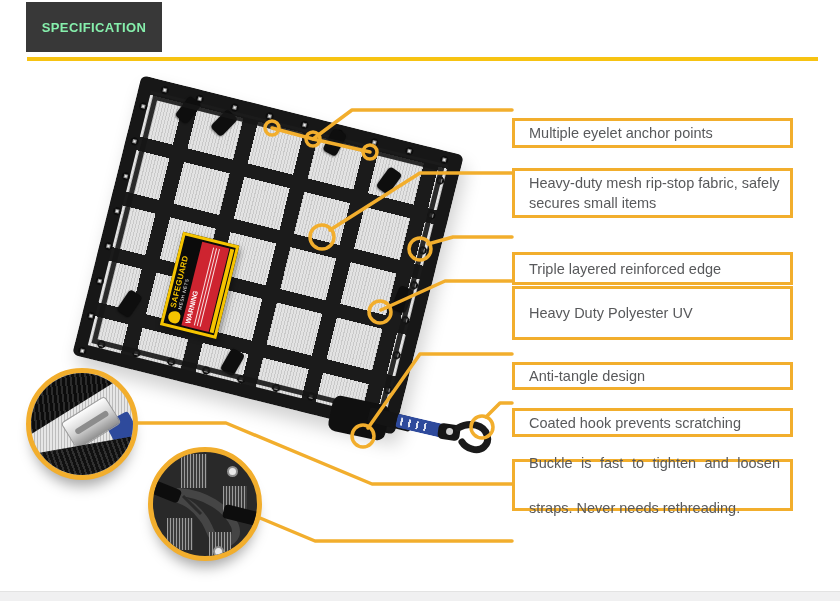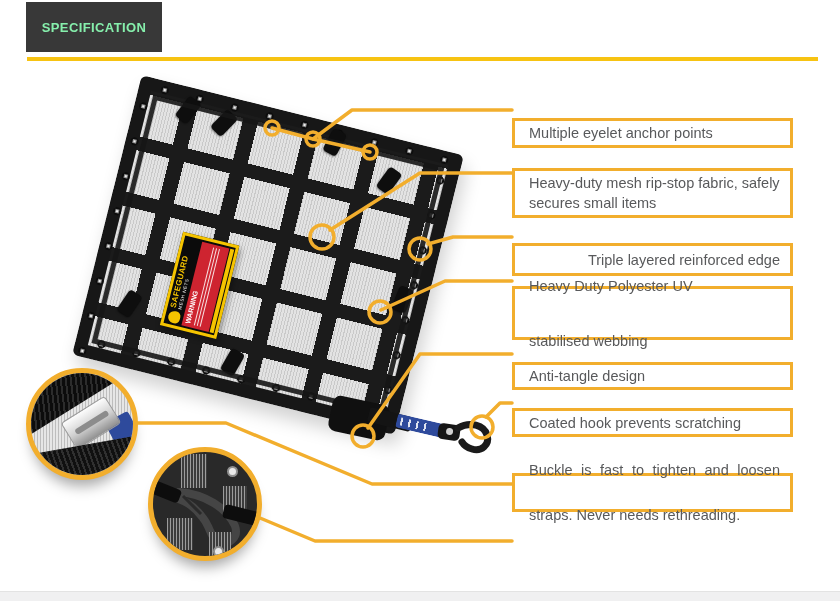--- a/index.html
+++ b/index.html
@@ -102,25 +102,25 @@
   .ik-strap{position:absolute;background:#0d0d0d;border-radius:4px;}
 
   
   .callout{position:absolute;left:512px;width:281px;border:3px solid var(--accent);background:#fff;
     color:var(--text);font-size:14.5px;line-height:20px;padding:4px 10px 4px 14px;z-index:5;
     display:flex;flex-direction:column;justify-content:center;margin-top:20px;}
   .callout .ln{display:block;}
   .callout .just{text-align:justify;text-align-last:justify;}
   #co1{top:98px;height:30px;}
   #co2{top:148px;height:50px;}
-  #co3{top:223px;height:33px;align-items:flex-end;}
+  #co3{top:232px;height:33px;}
   #co4{top:266px;height:54px;gap:35px;}
   #co5{top:342px;height:28px;}
   #co6{top:388px;height:29px;}
-  #co7{top:453px;height:39px;gap:25px;}
+  #co7{top:439px;height:52px;gap:25px;}
   #co8{top:525px;height:29px;}
 
   
   .overlay{position:absolute;left:0;top:0;width:840px;height:601px;z-index:4;pointer-events:none;}
 
   
   .strap-art{position:absolute;z-index:2;}
   .sa-buckleblob{left:330px;top:400px;width:58px;height:36px;background:#101010;border-radius:8px;transform:rotate(12deg);}
   .sa-black{left:368px;top:412px;width:44px;height:15px;background:#141414;border-radius:3px;transform:rotate(14deg);}
   .sa-blue{left:396px;top:419px;width:50px;height:14px;background:var(--strap_blue);border-radius:3px;transform:rotate(13deg);
@@ -232,21 +232,20 @@
   </div>
   <div class="callout" id="co2">
     <span class="ln">Heavy-duty mesh rip-stop fabric, safely</span>
     <span class="ln">secures small items</span>
   </div>
   <div class="callout" id="co3">
     <span class="ln">Triple layered reinforced edge</span>
   </div>
   <div class="callout" id="co4">
     <span class="ln">Heavy Duty Polyester UV</span>
-    <span class="ln">stabilised webbing</span>
   </div>
   <div class="callout" id="co6">
     <span class="ln">Coated hook prevents scratching</span>
   </div>
   <div class="callout" id="co5">
     <span class="ln">Anti-tangle design</span>
   </div>
   <div class="callout" id="co7">
     <span class="ln just">Buckle is fast to tighten and loosen</span>
     <span class="ln">straps. Never needs rethreading.</span>

